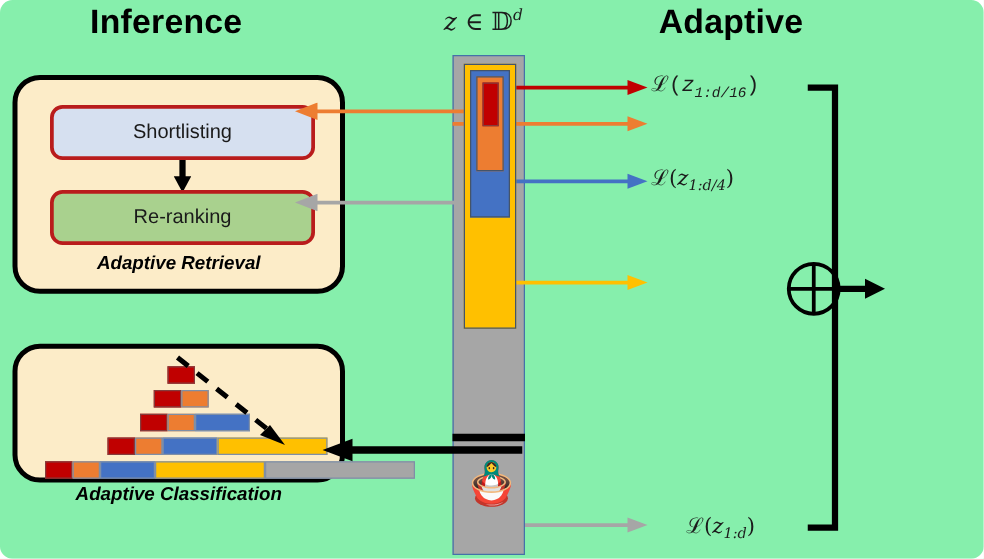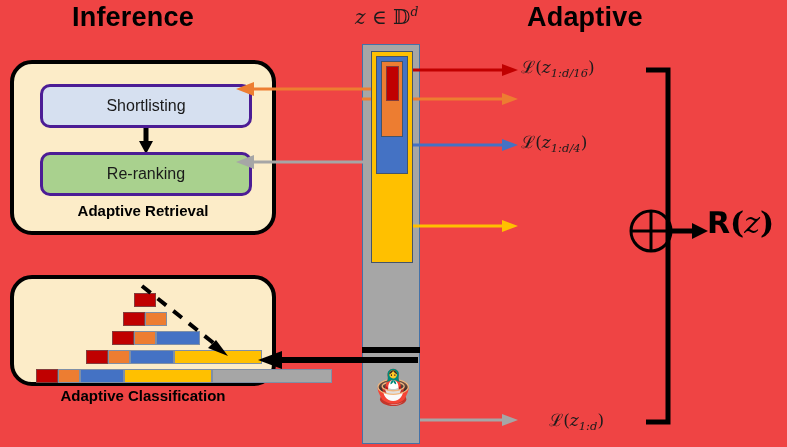--- a/index.html
+++ b/index.html
@@ -5,22 +5,23 @@
   * { box-sizing: border-box; }
   html, body {
     margin: 0; padding: 0;
     background: #ffffff;
     font-family: "Liberation Sans", sans-serif;
   }
   #stage {
     position: relative;
     width: 787px;
     height: 447px;
-    background: #ef4444;
+    background: #86efac;
     overflow: hidden;
+    border-radius: 10px;
   }
 
   
   .heading {
     position: absolute;
     font-weight: bold;
     font-size: 27px;
     color: #000000;
     letter-spacing: 0.2px;
     white-space: nowrap;
@@ -50,26 +51,27 @@
   #panel-retrieval { left: 10px; top: 60px; width: 266px; height: 175px; }
   #panel-classification { left: 10px; top: 275px; width: 266px; height: 111px; }
 
   .panel-caption {
     position: absolute;
     width: 100%;
     text-align: center;
     font-weight: bold;
     font-size: 15px;
     color: #000000;
+    font-style: italic;
   }
 
   
   .stagebox {
     position: absolute;
-    border: 3px solid #4c1d95;
+    border: 3px solid #b91c1c;
     border-radius: 10px;
     display: flex;
     align-items: center;
     justify-content: center;
     font-size: 16px;
     color: #1a1a1a;
   }
   #box-shortlisting {
     left: 26px; top: 20px; width: 212px; height: 44px;
     background: #d6e0f0;
@@ -243,21 +245,21 @@
     <div class="bar" id="bar-red"></div>
     <div id="matryoshka">🪆</div>
   </div>
 
   <div class="lossarrow" style="left:400px; top:63px; width:118px;">
     <svg width="118" height="14" viewBox="0 0 118 14">
       <line x1="0" y1="7" x2="104" y2="7" stroke="#c00000" stroke-width="3"></line>
       <polygon points="118,7 102,1 102,13" fill="#c00000"></polygon>
     </svg>
   </div>
-  <div class="losslabel" style="left:521px; top:55px;">
+  <div class="losslabel" style="left:521px; top:55px;font-family:Liberation Mono, monospace;">
     ℒ(<i>z</i><sub>1:<i>d</i>/16</sub>)
   </div>
 
   <div class="lossarrow" style="left:362px; top:92px; width:156px;">
     <svg width="156" height="14" viewBox="0 0 156 14">
       <line x1="0" y1="7" x2="142" y2="7" stroke="#ed7d31" stroke-width="3"></line>
       <polygon points="156,7 140,1 140,13" fill="#ed7d31"></polygon>
     </svg>
   </div>
 
@@ -302,23 +304,20 @@
     </svg>
   </div>
 
   <div id="final-arrow">
     <svg width="36" height="18" viewBox="0 0 36 18">
       <line x1="0" y1="9" x2="22" y2="9" stroke="#000" stroke-width="5"></line>
       <polygon points="36,9 20,1 20,17" fill="#000"></polygon>
     </svg>
   </div>
 
-  <div id="final-loss">
-    𝗥(<i>z</i>)
-  </div>
 
   <div id="arrow-orange-feedback">
     <svg width="164" height="14" viewBox="0 0 164 14">
       <line x1="164" y1="7" x2="16" y2="7" stroke="#ed7d31" stroke-width="3"></line>
       <polygon points="0,7 18,0 18,14" fill="#ed7d31"></polygon>
     </svg>
   </div>
 
   <div id="arrow-gray-feedback">
     <svg width="128" height="14" viewBox="0 0 128 14">

